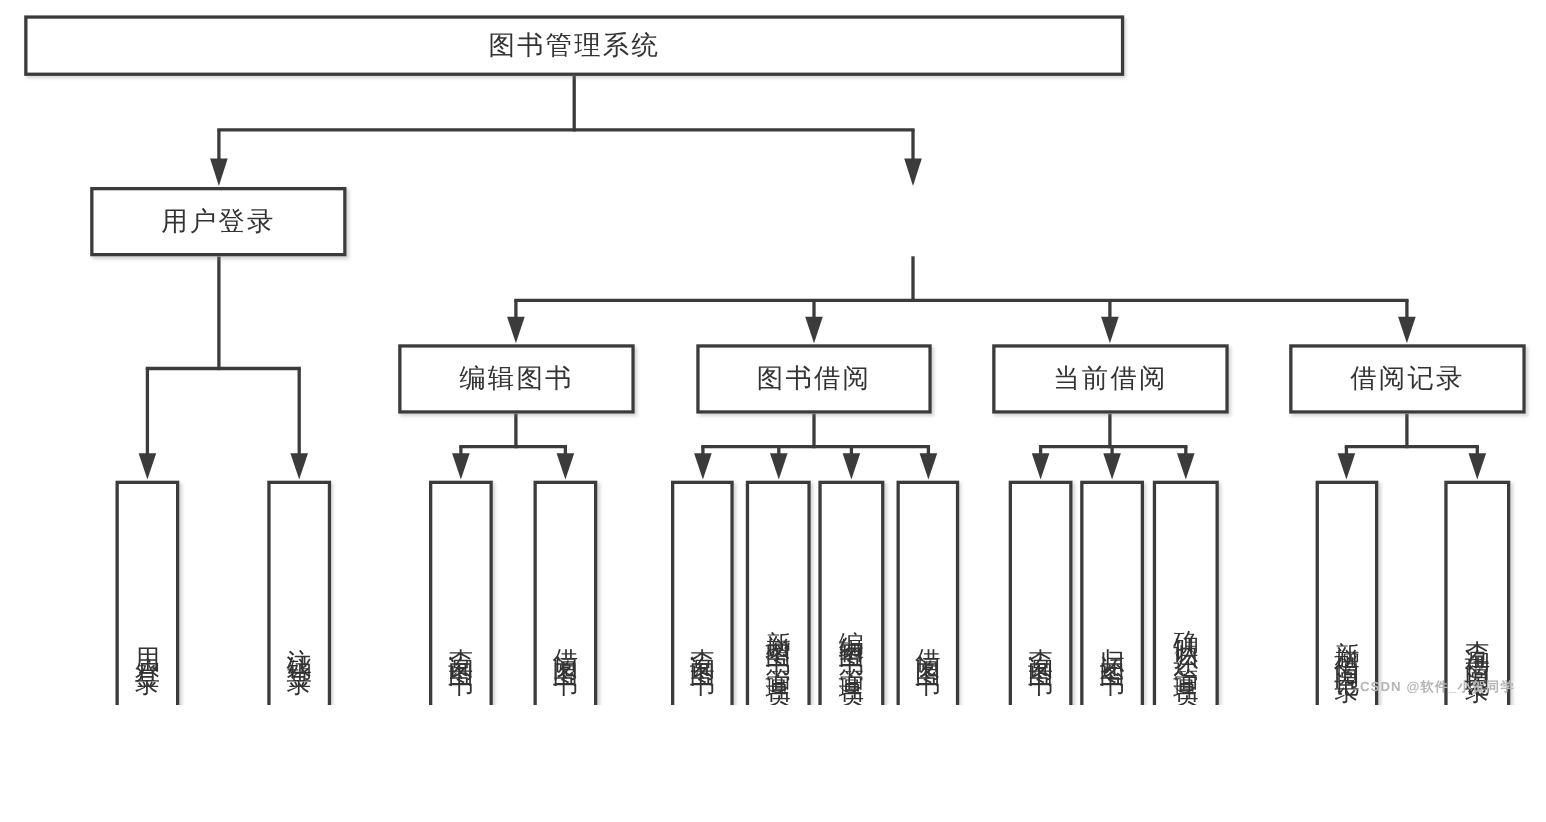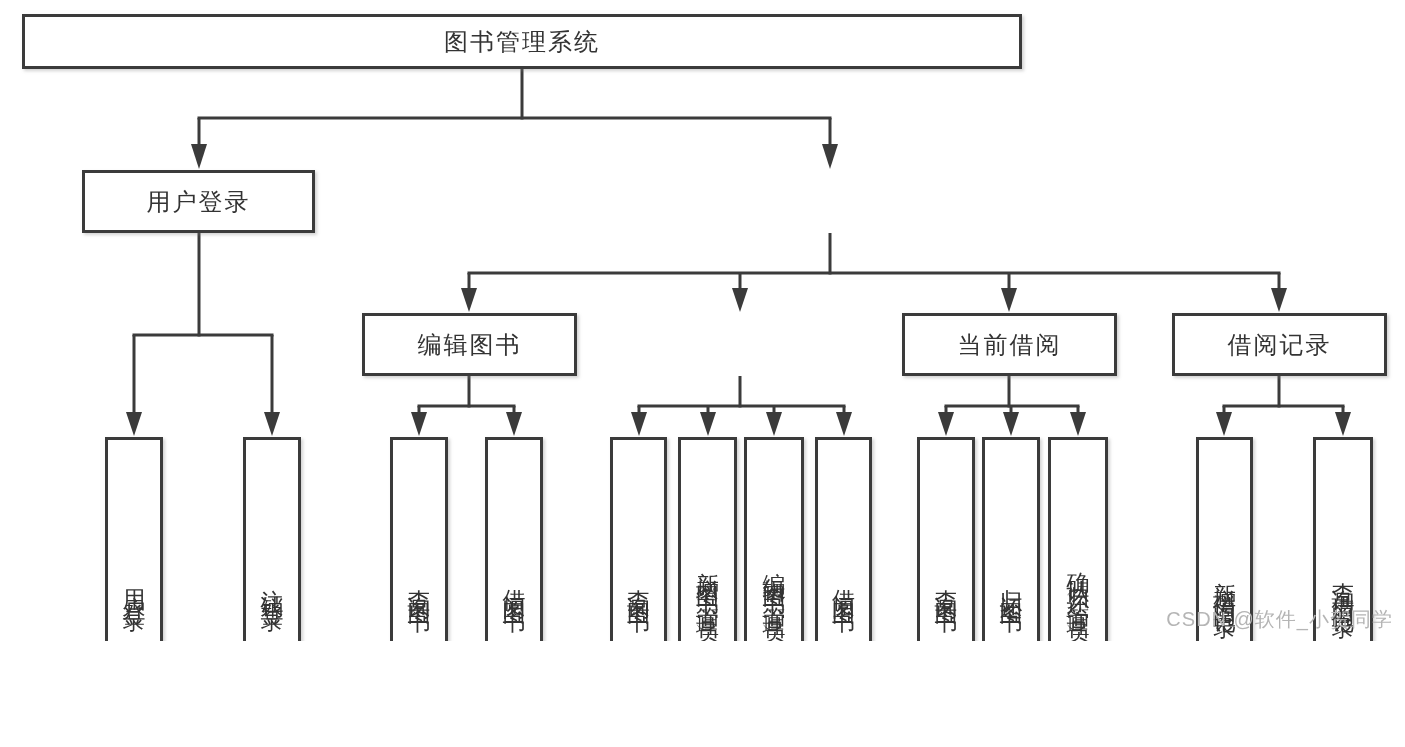--- a/index.html
+++ b/index.html
@@ -39,26 +39,27 @@
   }
   .leaf .lbl{
     writing-mode:vertical-rl;
     text-orientation:mixed;
     font-size:23px;
     letter-spacing:7px;
     line-height:1;
   }
   .watermark{
     position:absolute;
-    right:12px;bottom:8px;
-    font-size:20px;
+    right:28px;bottom:8px;
+    font-size:12px;
     color:var(--wm);
     white-space:nowrap;
     z-index:5;
     letter-spacing:1px;
+    font-weight:bold;
   }
 </style>
 </head>
 <body>
 
 <div class="canvas">
 
   <svg class="connectors" width="1405" height="747" viewBox="0 0 1405 747" xmlns="http://www.w3.org/2000/svg">
 
     <g>
@@ -139,20 +140,23 @@
     <span class="lbl">图书管理系统</span>
   </div>
 
   <div class="box lvl-h" style="left:82px;top:170px;width:233px;height:63px">
     <span class="lbl">用户登录</span>
   </div>
 
   <div class="box lvl-h" style="left:362px;top:313px;width:215px;height:63px">
     <span class="lbl">编辑图书</span>
   </div>
+  <div class="box lvl-h" style="left:633px;top:313px;width:214px;height:63px">
+    <span class="lbl">图书借阅</span>
+  </div>
   <div class="box lvl-h" style="left:902px;top:313px;width:215px;height:63px">
     <span class="lbl">当前借阅</span>
   </div>
   <div class="box lvl-h" style="left:1172px;top:313px;width:215px;height:63px">
     <span class="lbl">借阅记录</span>
   </div>
 
   <div class="box leaf" style="left:105px;top:437px;width:58px;height:296px">
     <span class="lbl">用户登录</span>
   </div>

